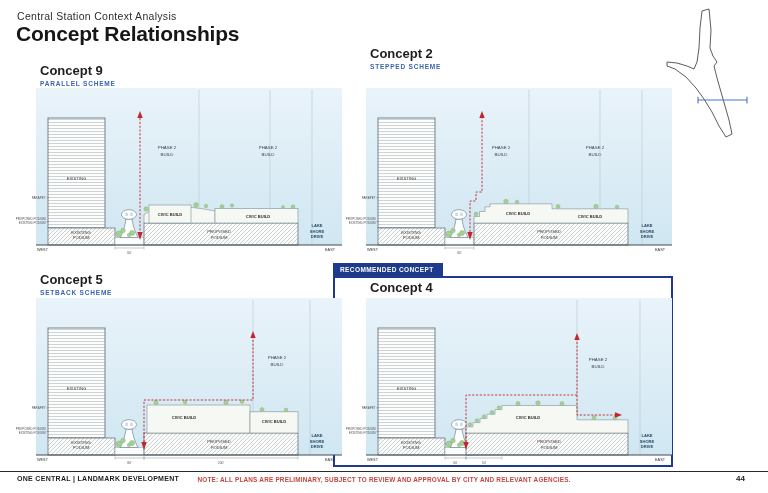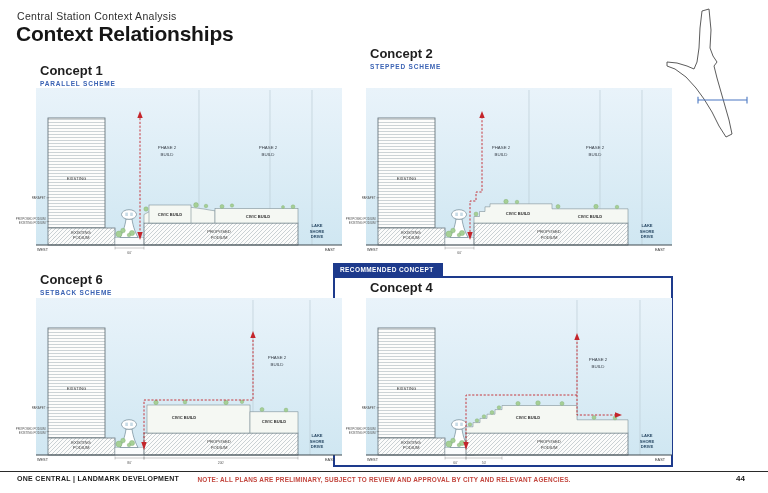--- a/index.html
+++ b/index.html
@@ -75,37 +75,37 @@
         <circle cx="83" cy="146" r="3"></circle>
           <circle cx="87" cy="142.5" r="2.3"></circle>
         <circle cx="96" cy="145" r="2.6"></circle>
           <circle cx="93" cy="147" r="1.8"></circle>
       </g>
     </g>
   </defs>
 </svg>
 
 <div class="abs supertitle">Central Station Context Analysis</div>
-<div class="abs pagetitle">Context Relationships</div>
+<div class="abs pagetitle">Concept Relationships</div>
 
 <svg class="abs sitemap" width="100" height="132" viewBox="0 0 100 132">
   <path d="M37,3 L44,1 L46,22 L45,40 L48,48 L52,54 L49,58 L52,70 L56,84 L60,98 L64,112 L67,126 L61,129 L54,118 L47,104 L39,91 L31,80 L21,69 L10,61 L2,58 L2,54 L12,55 L22,58 L29,61 L32,54 L34,40 L35,20 Z" fill="none" stroke="#4a4a4a" stroke-width="0.9"></path>
   <path d="M33,92 H82 M33,88.8 V95.4 M82,88.8 V95.4" stroke="#4a77c2" stroke-width="1.1" fill="none"></path>
 </svg>
 
 <div class="abs chead pos-h1">
-  <div class="ctitle">Concept 1</div>
+  <div class="ctitle">Concept 9</div>
   <div class="cscheme">PARALLEL SCHEME</div>
 </div>
 <div class="abs chead pos-h2">
   <div class="ctitle">Concept 2</div>
   <div class="cscheme">STEPPED SCHEME</div>
 </div>
 <div class="abs chead pos-h3">
-  <div class="ctitle">Concept 6</div>
+  <div class="ctitle">Concept 5</div>
   <div class="cscheme">SETBACK SCHEME</div>
 </div>
 
 <div class="abs rec-box"></div>
 <div class="abs rec-badge">RECOMMENDED CONCEPT</div>
 <div class="abs chead pos-h4">
   <div class="ctitle">Concept 4</div>
   <div class="cscheme">TERRACED SCHEME</div>
 </div>
 

